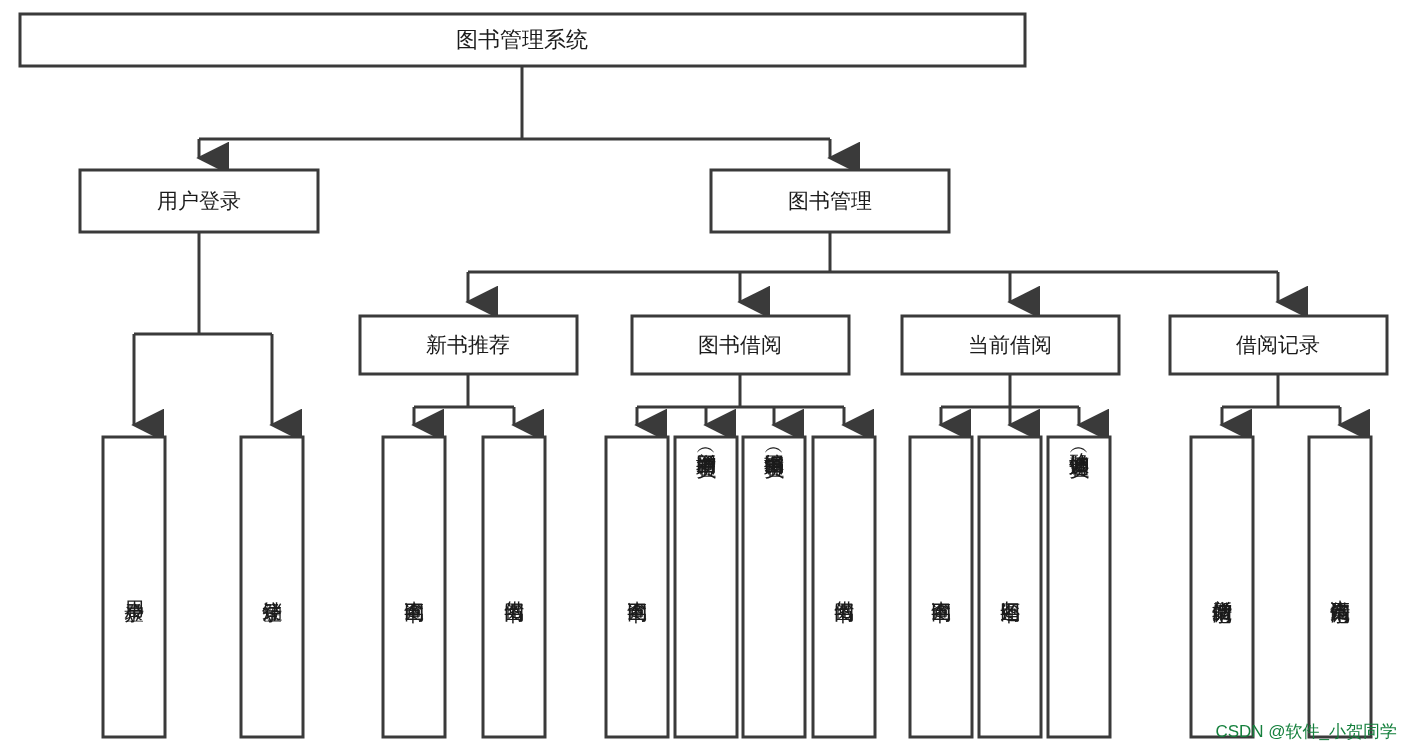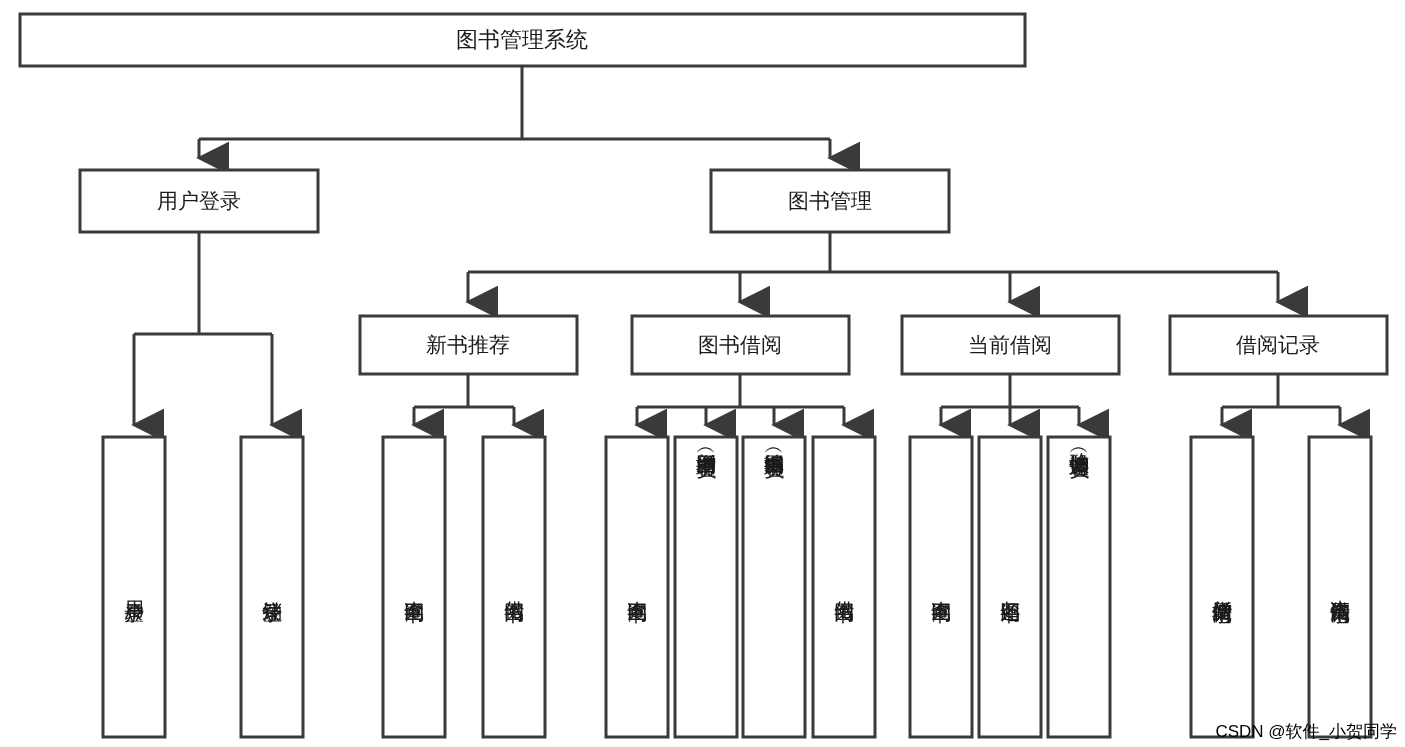--- a/index.html
+++ b/index.html
@@ -62,21 +62,21 @@
   }
   .arrowhead {
     fill: #3a3a3a;
   }
   .watermark {
     position: absolute;
     right: 8px;
     bottom: 4px;
     font-family: "Liberation Sans", "DejaVu Sans", sans-serif;
     font-size: 17px;
-    color: #000000;
+    color: #15803d;
     white-space: nowrap;
     user-select: none;
   }
 </style>
 </head>
 <body>
 
 <svg id="diagram" viewBox="0 0 1405 747" xmlns="http://www.w3.org/2000/svg">
 
   <defs>

